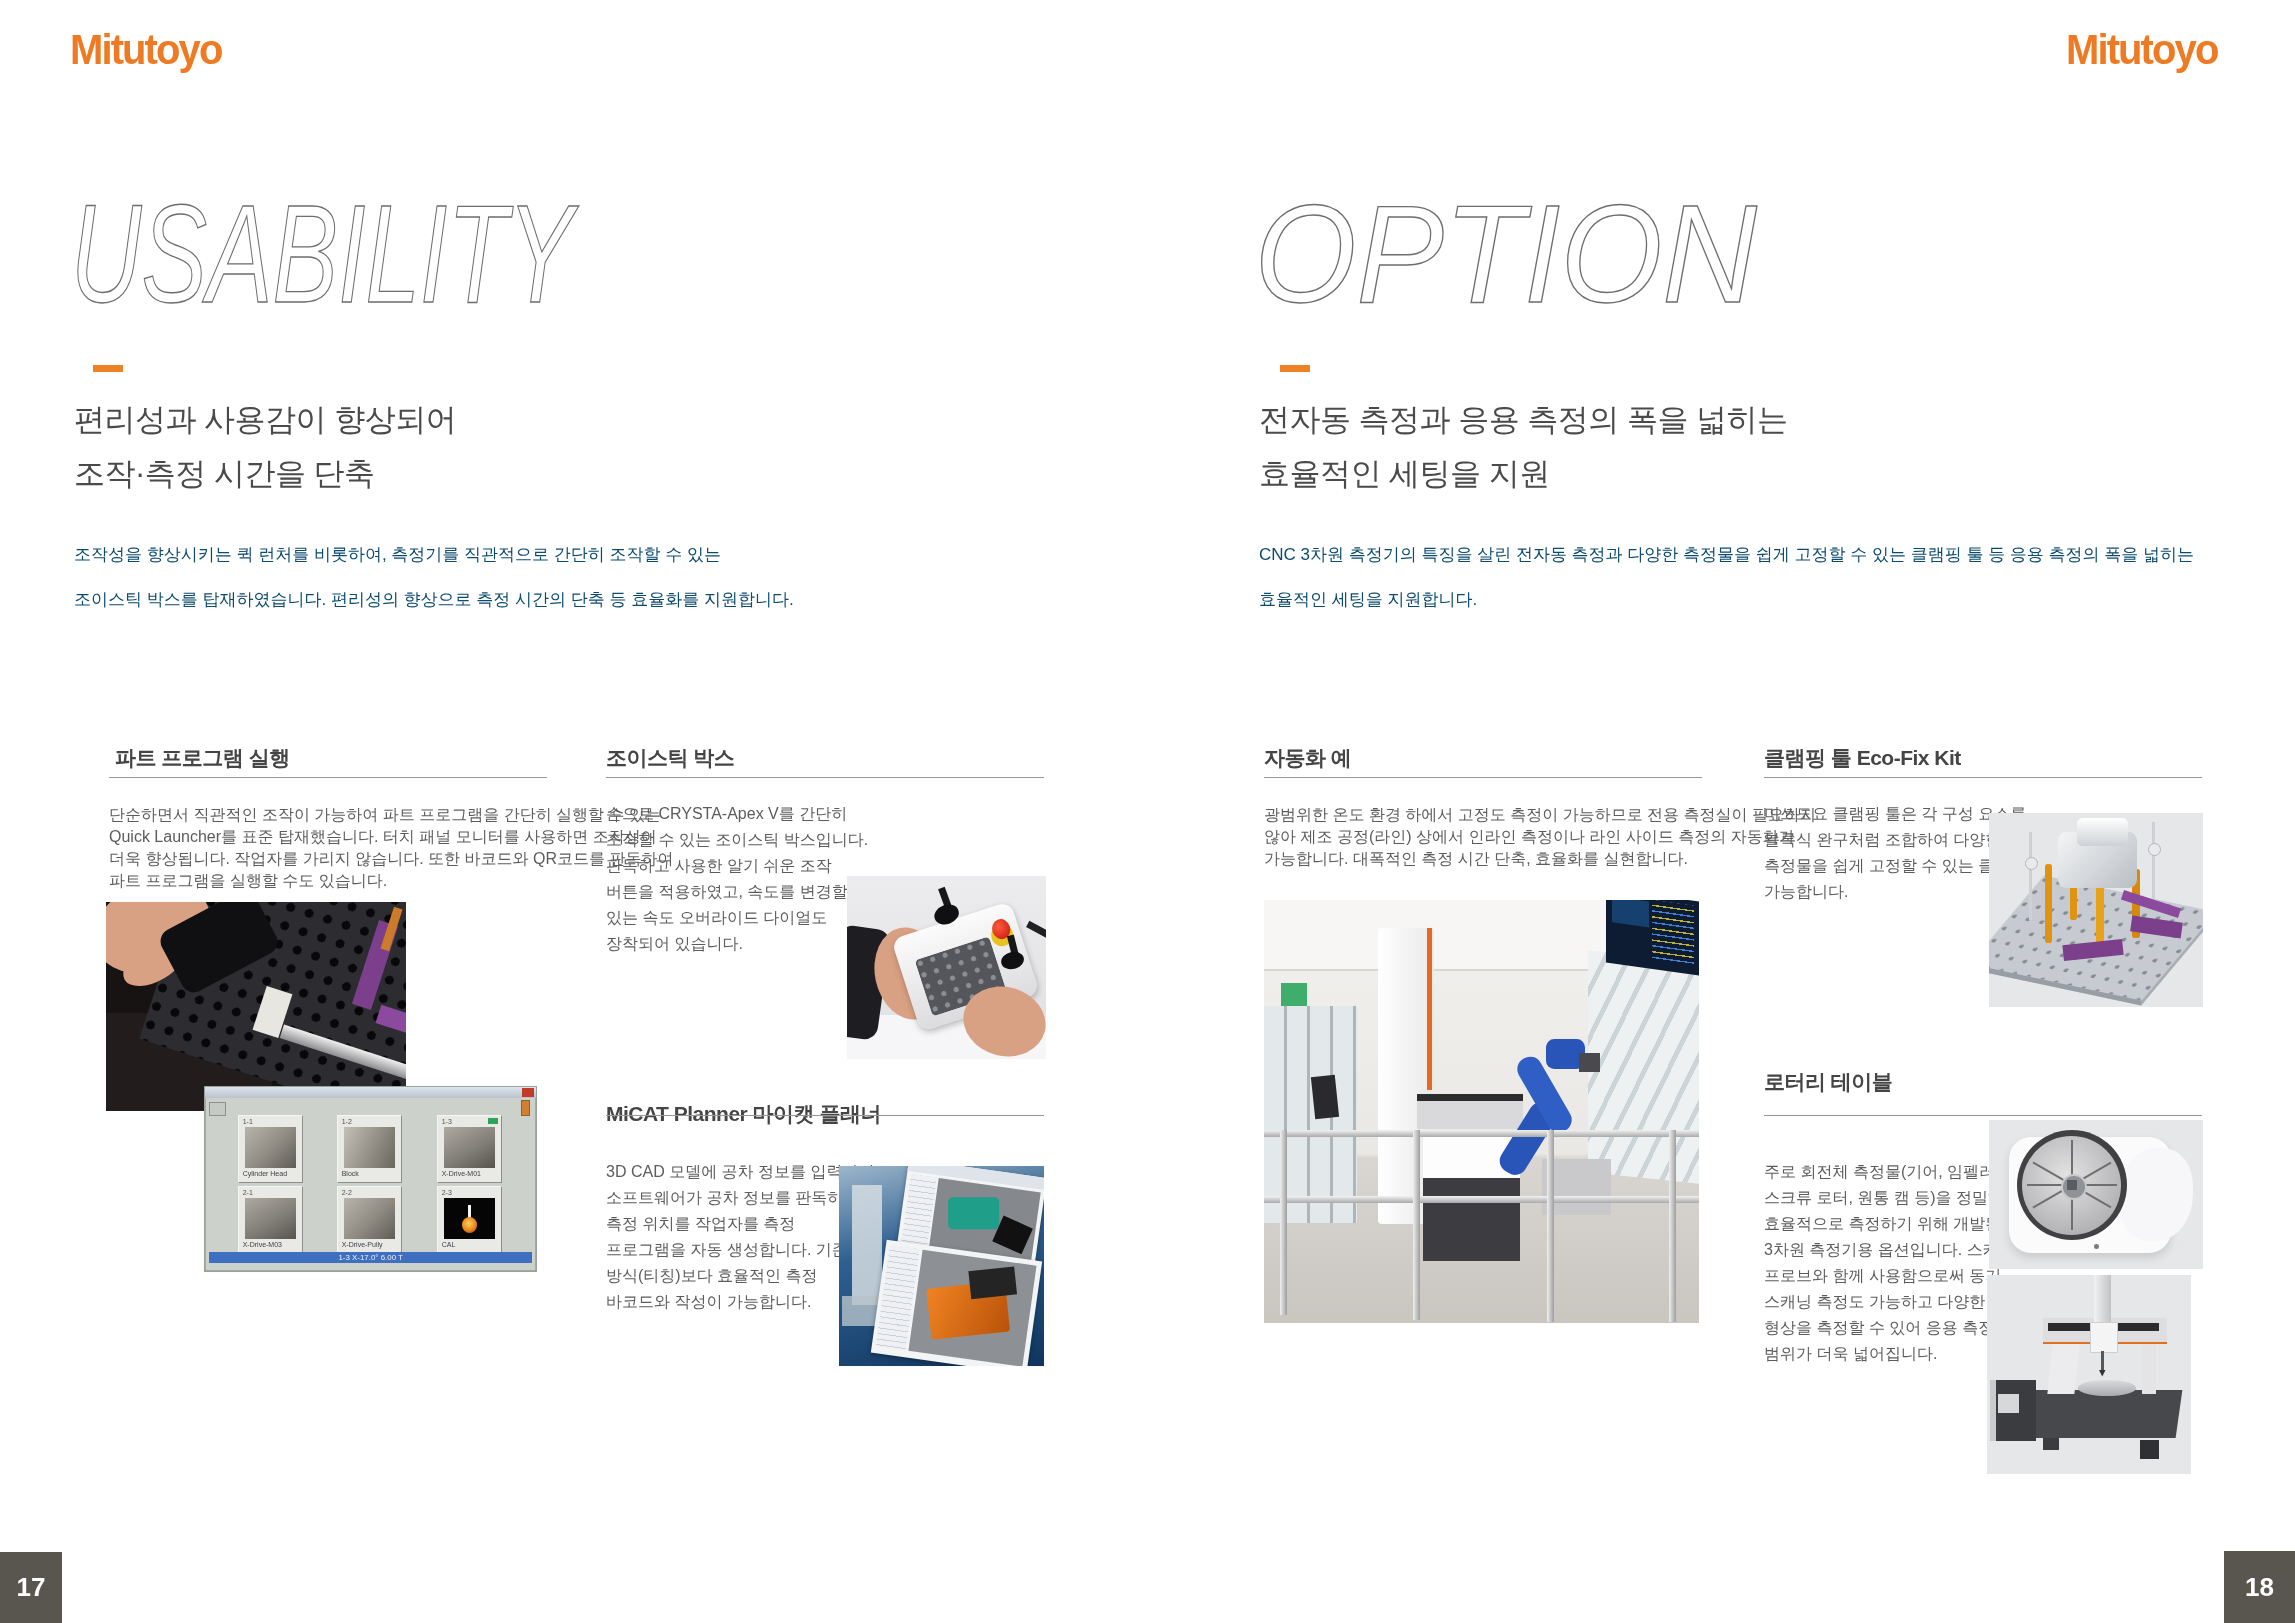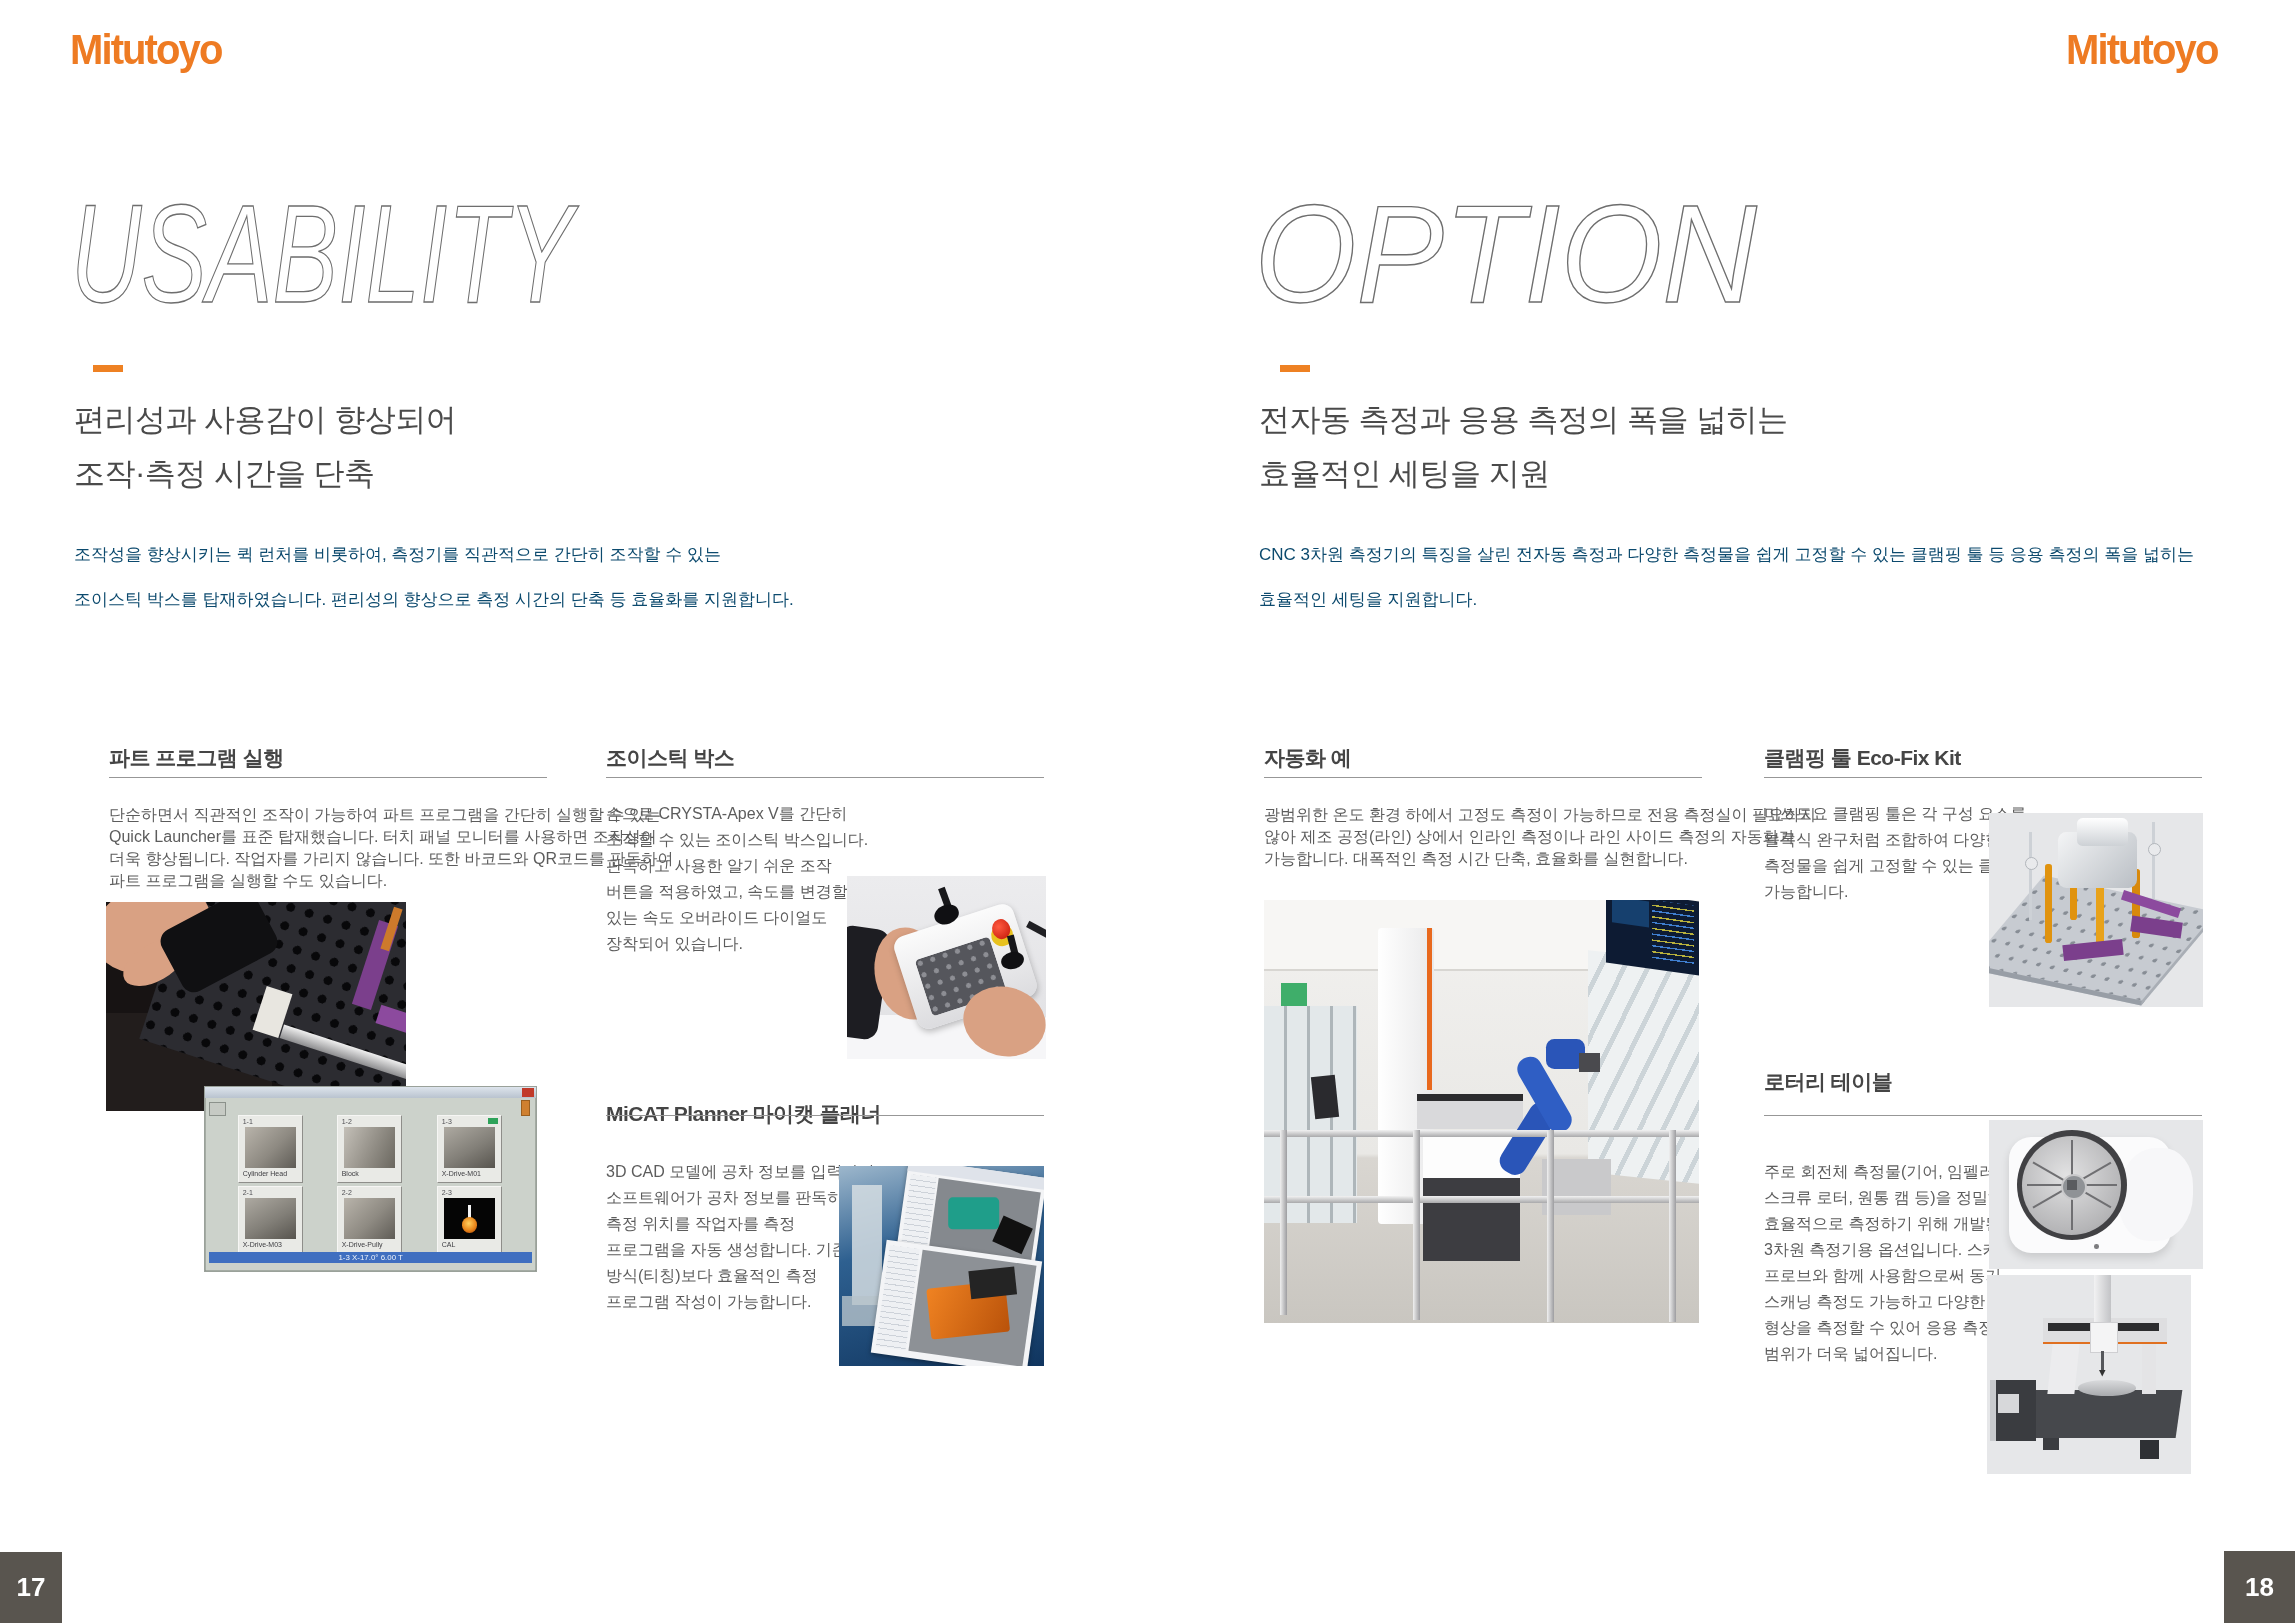--- a/index.html
+++ b/index.html
@@ -50,21 +50,21 @@
   <div class="abs hero-sub" style="left:74px;top:393px;">
     <div>편리성과 사용감이 향상되어</div>
     <div>조작·측정 시간을 단축</div>
   </div>
 
   <div class="abs hero-body" style="left:74px;top:532px;">
     <div>조작성을 향상시키는 퀵 런처를 비롯하여, 측정기를 직관적으로 간단히 조작할 수 있는</div>
     <div>조이스틱 박스를 탑재하였습니다. 편리성의 향상으로 측정 시간의 단축 등 효율화를 지원합니다.</div>
   </div>
 
-  <div class="abs col-title" style="left:109px;top:744px;">파트 프로그램 실행</div>
+  <div class="abs col-title" style="left:115px;top:744px;">파트 프로그램 실행</div>
   <div class="abs col-rule" style="left:109px;top:777px;width:438px;"></div>
   <div class="abs col-body lh-wide" style="left:109px;top:804px;">
     <div>단순하면서 직관적인 조작이 가능하여 파트 프로그램을 간단히 실행할 수 있는</div>
     <div>Quick Launcher를 표준 탑재했습니다. 터치 패널 모니터를 사용하면 조작성이</div>
     <div>더욱 향상됩니다. 작업자를 가리지 않습니다. 또한 바코드와 QR코드를 판독하여</div>
     <div>파트 프로그램을 실행할 수도 있습니다.</div>
   </div>
 
   <div class="abs photo" style="left:106px;top:902px;width:300px;height:209px;background:#171313;">
     <div class="abs" style="left:-28px;top:111px;width:194px;height:120px;background:#221d1c;"></div>
@@ -154,21 +154,21 @@
   </div>
 
   <div class="abs col-title" style="left:606px;top:1100px;">MiCAT Planner 마이캣 플래너</div>
   <div class="abs col-rule" style="left:606px;top:1115px;width:438px;"></div>
   <div class="abs col-body lh-narrow" style="left:606px;top:1159px;">
     <div>3D CAD 모델에 공차 정보를 입력하면</div>
     <div>소프트웨어가 공차 정보를 판독하고</div>
     <div>측정 위치를 작업자를 측정</div>
     <div>프로그램을 자동 생성합니다. 기존</div>
     <div>방식(티칭)보다 효율적인 측정</div>
-    <div>프로그램 작성이 가능합니다.</div>
+    <div>바코드와 작성이 가능합니다.</div>
   </div>
 
   <div class="abs photo" style="left:839px;top:1166px;width:205px;height:200px;background:linear-gradient(165deg,#9db7cc 0%,#2e6090 38%,#10355f 100%);">
     <div class="abs" style="left:13px;top:18.5px;width:30px;height:120px;background:#d5dde2;opacity:.85;"></div>
     <div class="abs" style="left:2.8px;top:130px;width:56px;height:30px;background:#b7c3cb;opacity:.8;"></div>
     <div class="abs" style="left:63px;top:1.9px;width:139px;height:93px;background:#f3f4f6;transform:rotate(8deg);box-shadow:0 1.9px 5.6px rgba(0,0,0,.35);">
       <div class="abs" style="left:0;top:0;width:100%;height:12px;background:#dfe3ea;"></div>
       <div class="abs" style="left:3.7px;top:15px;width:26px;height:74px;background:repeating-linear-gradient(#eef0f3 0 4.6px,#cdd2d9 4.6px 5.6px);"></div>
       <div class="abs" style="left:32px;top:15px;width:103px;height:74px;background:#85898e;">
         <div class="abs" style="left:14px;top:14px;width:51px;height:32px;background:#1f9e8a;border-radius:4.6px;transform:rotate(-8deg);"></div>

